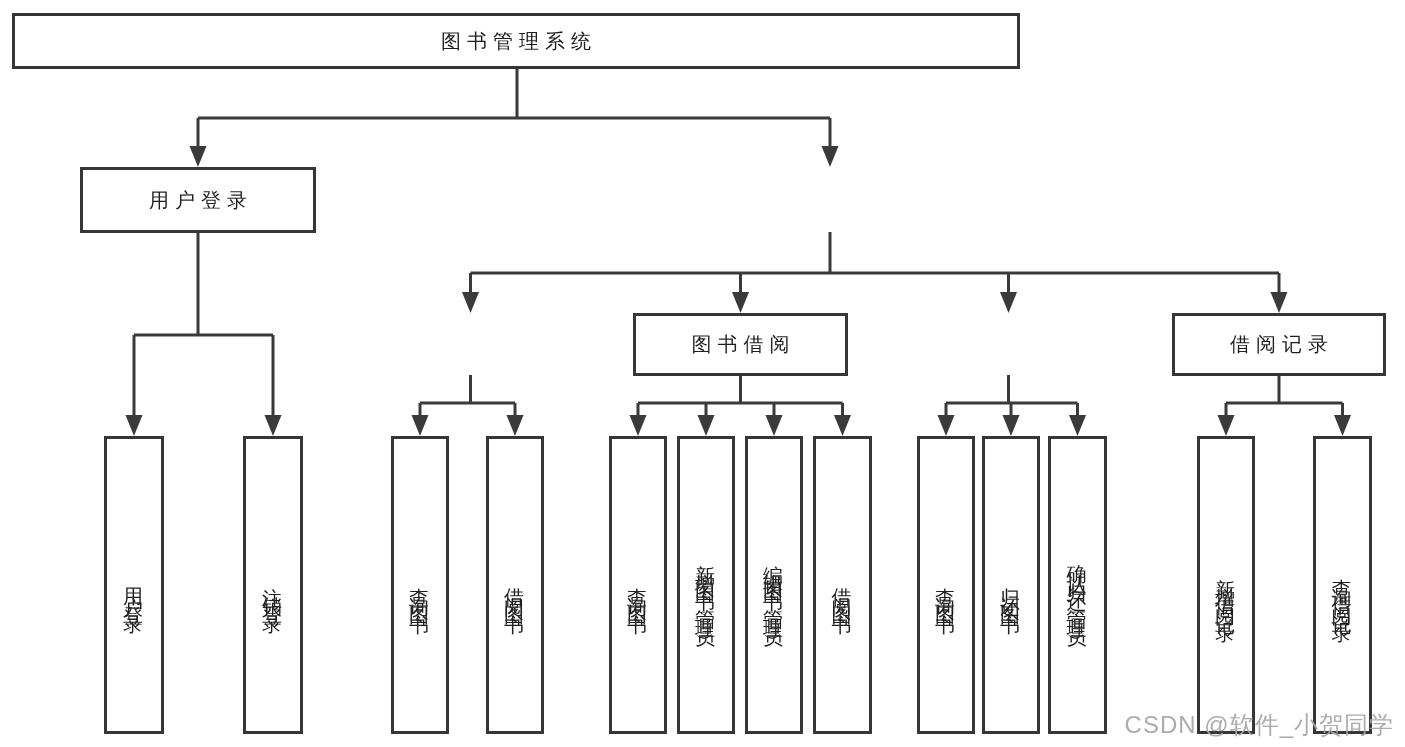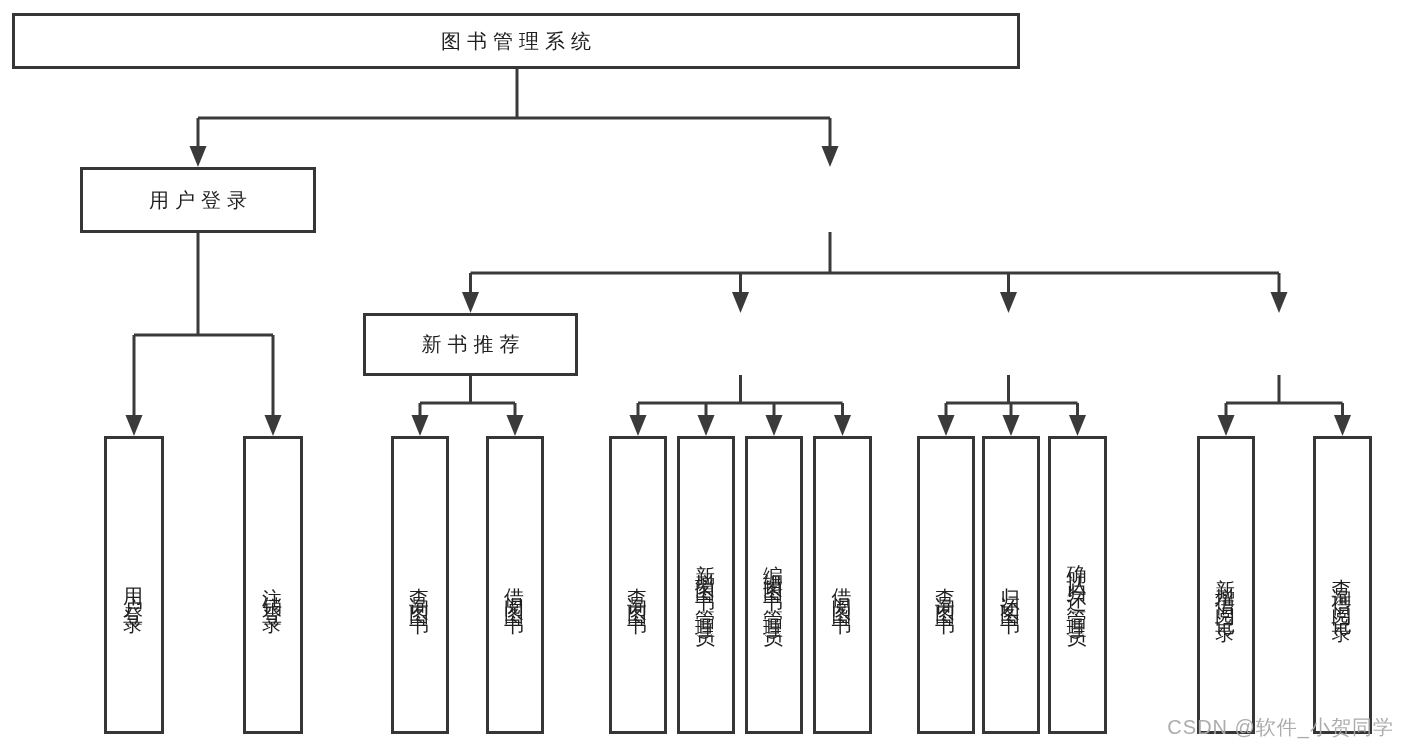--- a/index.html
+++ b/index.html
@@ -36,21 +36,21 @@
   }
   svg.wires{
     position:absolute;left:0;top:0;
     pointer-events:none;
   }
   .wire-stroke{stroke:#3a3a3a;stroke-width:3;fill:none;}
   .wire-head{fill:#3a3a3a;stroke:none;}
   .watermark{
     position:absolute;
     right:11px;bottom:6px;
-    font-size:20px;
+    font-size:24px;
     color:rgba(168,168,168,.95);
     letter-spacing:1px;
     z-index:5;
     white-space:nowrap;
   }
 </style>
 </head>
 <body>
 
 <div class="canvas">
@@ -84,21 +84,22 @@
       <polygon class="wire-head" points="1069,415 1086,415 1077.5,436"></polygon>
       <polygon class="wire-head" points="1217.5,415 1234.5,415 1226,436"></polygon>
       <polygon class="wire-head" points="1334,415 1351,415 1342.5,436"></polygon>
     </g>
   </svg>
 
   <div class="node h-node" style="left:12px;top:13px;width:1008px;height:56px">图书管理系统</div>
 
   <div class="node h-node" style="left:80px;top:167px;width:236px;height:66px">用户登录</div>
 
-  <div class="node h-node" style="left:363px;top:313px;width:215px;height:63px">新书推荐</div>
+  <div class="node h-node" style="left:633px;top:313px;width:215px;height:63px">图书借阅</div>
+  <div class="node h-node" style="left:1172px;top:313px;width:214px;height:63px">借阅记录</div>
 
   <div class="node v-node" style="left:104px;top:436px;width:60px;height:298px">用户登录</div>
   <div class="node v-node" style="left:243px;top:436px;width:60px;height:298px">注销登录</div>
 
   <div class="node v-node" style="left:391px;top:436px;width:58px;height:298px">查询图书</div>
   <div class="node v-node" style="left:486px;top:436px;width:58px;height:298px">借阅图书</div>
 
   <div class="node v-node" style="left:609px;top:436px;width:58px;height:298px">查询图书</div>
   <div class="node v-node" style="left:677px;top:436px;width:58px;height:298px">新增图书（管理员）</div>
   <div class="node v-node" style="left:745px;top:436px;width:58px;height:298px">编辑图书（管理员）</div>

